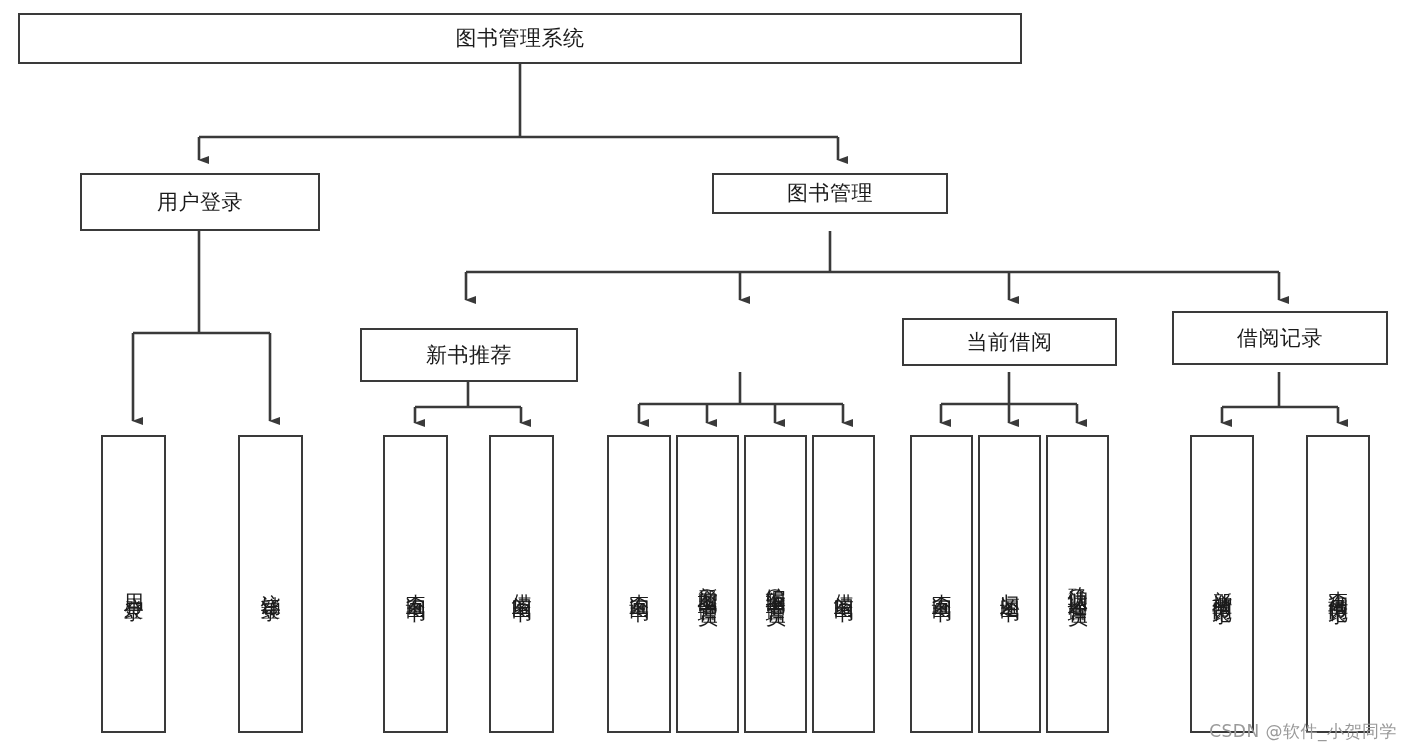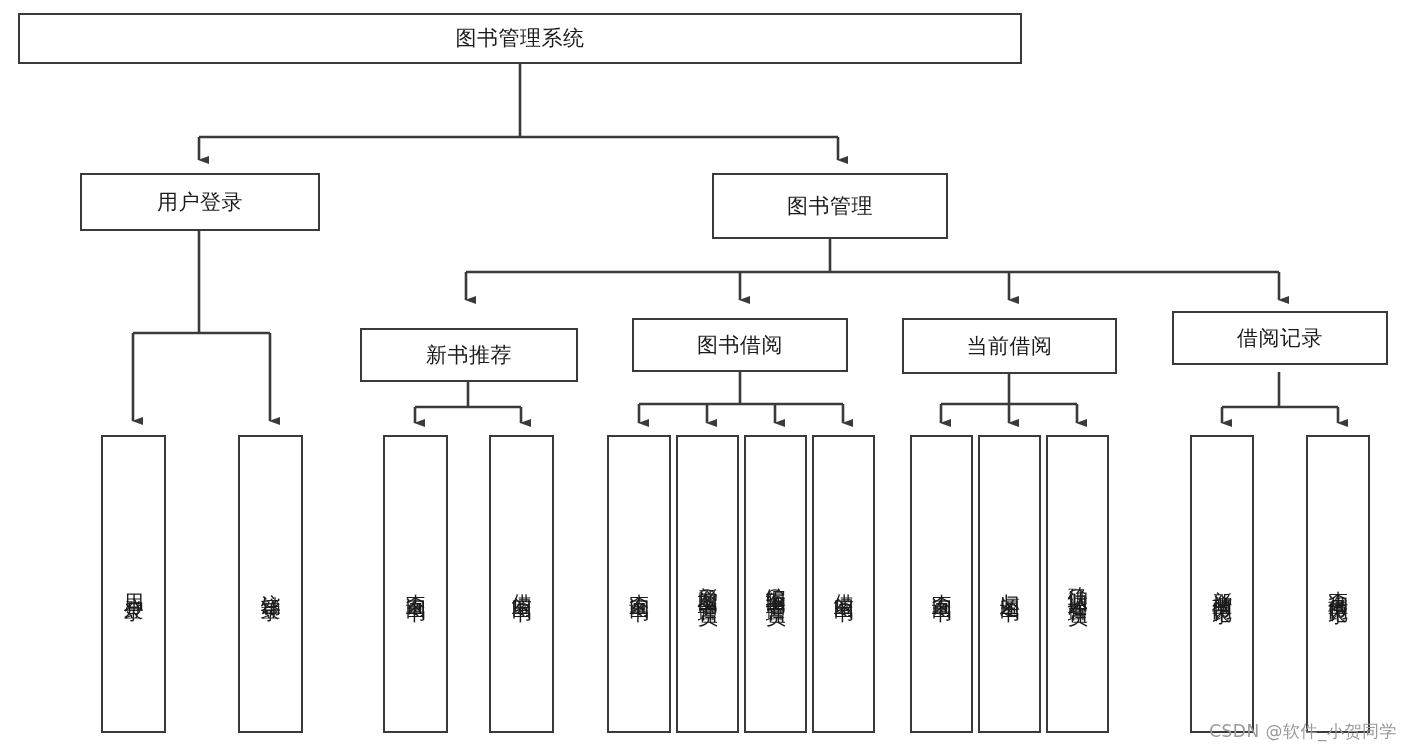--- a/index.html
+++ b/index.html
@@ -125,31 +125,28 @@
     </g>
   </svg>
 
   <div class="node horiz" style="left:18px; top:13px; width:1004px; height:51px;">
     <span>图书管理系统</span>
   </div>
 
   <div class="node horiz" style="left:80px; top:173px; width:240px; height:58px;">
     <span>用户登录</span>
   </div>
-  <div class="node horiz" style="left:712px; top:173px; width:236px; height:66px;">
+  <div class="node horiz" style="left:712px; top:173px; width:236px; height:41px;">
     <span>图书管理</span>
   </div>
 
   <div class="node horiz" style="left:360px; top:328px; width:218px; height:54px;">
     <span>新书推荐</span>
   </div>
-  <div class="node horiz" style="left:632px; top:318px; width:216px; height:54px;">
-    <span>图书借阅</span>
-  </div>
-  <div class="node horiz" style="left:902px; top:318px; width:215px; height:56px;align-items:center;">
+  <div class="node horiz" style="left:902px; top:318px; width:215px; height:48px;align-items:center;">
     <span>当前借阅</span>
   </div>
   <div class="node horiz" style="left:1172px; top:311px; width:216px; height:54px;">
     <span>借阅记录</span>
   </div>
 
   <div class="node vert" style="left:101px; top:435px; width:65px; height:298px;">
     <span class="vlabel">用户登录</span>
   </div>
   <div class="node vert" style="left:238px; top:435px; width:65px; height:298px;">

